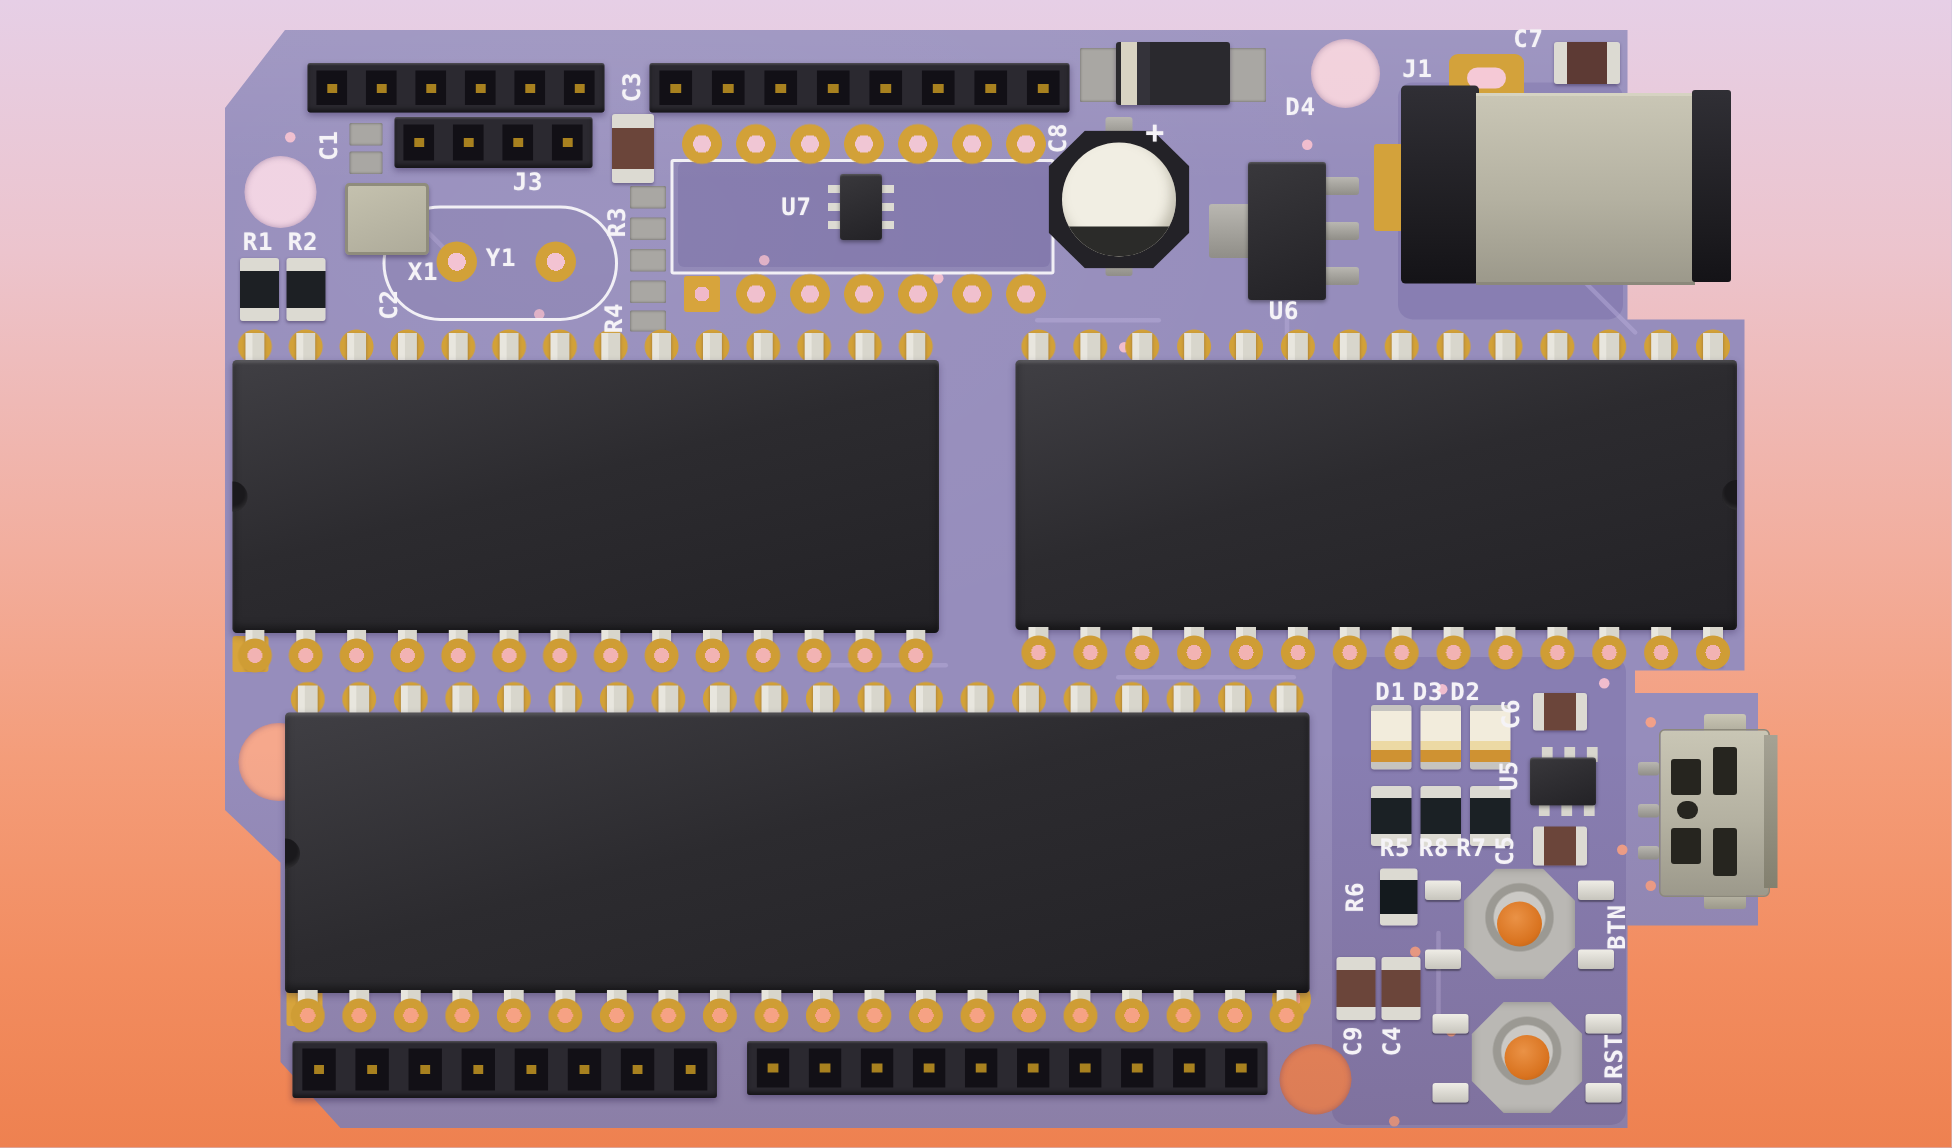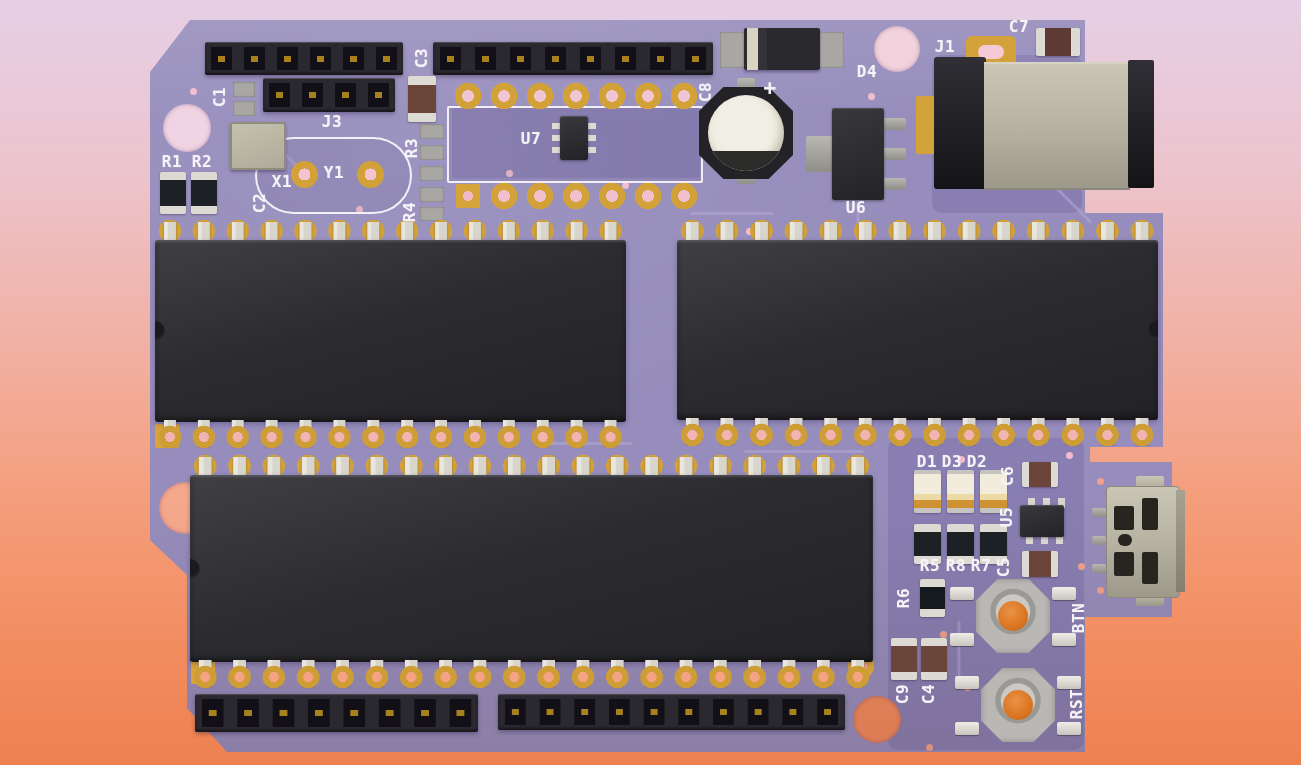--- a/index.html
+++ b/index.html
@@ -286,21 +286,21 @@
     <div class="metal" style="left:16px;top:16px;width:72px;height:110px;border-radius:4px;border:1px solid #8b887b;"></div>
     <div class="usbdetail" style="left:24px;top:36px;width:20px;height:24px;"></div>
     <div class="usbdetail" style="left:24px;top:82px;width:20px;height:24px;"></div>
     <div class="usbdetail" style="left:28px;top:64px;width:14px;height:12px;border-radius:6px;"></div>
     <div class="usbdetail" style="left:52px;top:28px;width:16px;height:32px;"></div>
     <div class="usbdetail" style="left:52px;top:82px;width:16px;height:32px;"></div>
     <div class="metal" style="left:86px;top:20px;width:9px;height:102px;background:linear-gradient(180deg,#a5a294,#83806f);"></div>
   </div>
 
   <span class="lbl v" style="left:219px;top:97px;">C1</span>
-  <span class="lbl" style="left:332px;top:121px;">J3</span>
+  <span class="lbl" style="left:352px;top:121px;">J3</span>
   <span class="lbl" style="left:172px;top:161px;">R1</span>
   <span class="lbl" style="left:202px;top:161px;">R2</span>
   <span class="lbl" style="left:282px;top:181px;">X1</span>
   <span class="lbl" style="left:334px;top:172px;text-align:center;">Y1</span>
   <span class="lbl v" style="left:259px;top:203px;">C2</span>
   <span class="lbl v" style="left:411px;top:148px;">R3</span>
   <span class="lbl v" style="left:409px;top:212px;">R4</span>
   <span class="lbl v" style="left:421px;top:58px;">C3</span>
   <span class="lbl" style="left:531px;top:138px;">U7</span>
   <span class="lbl v" style="left:705px;top:92px;">C8</span>

